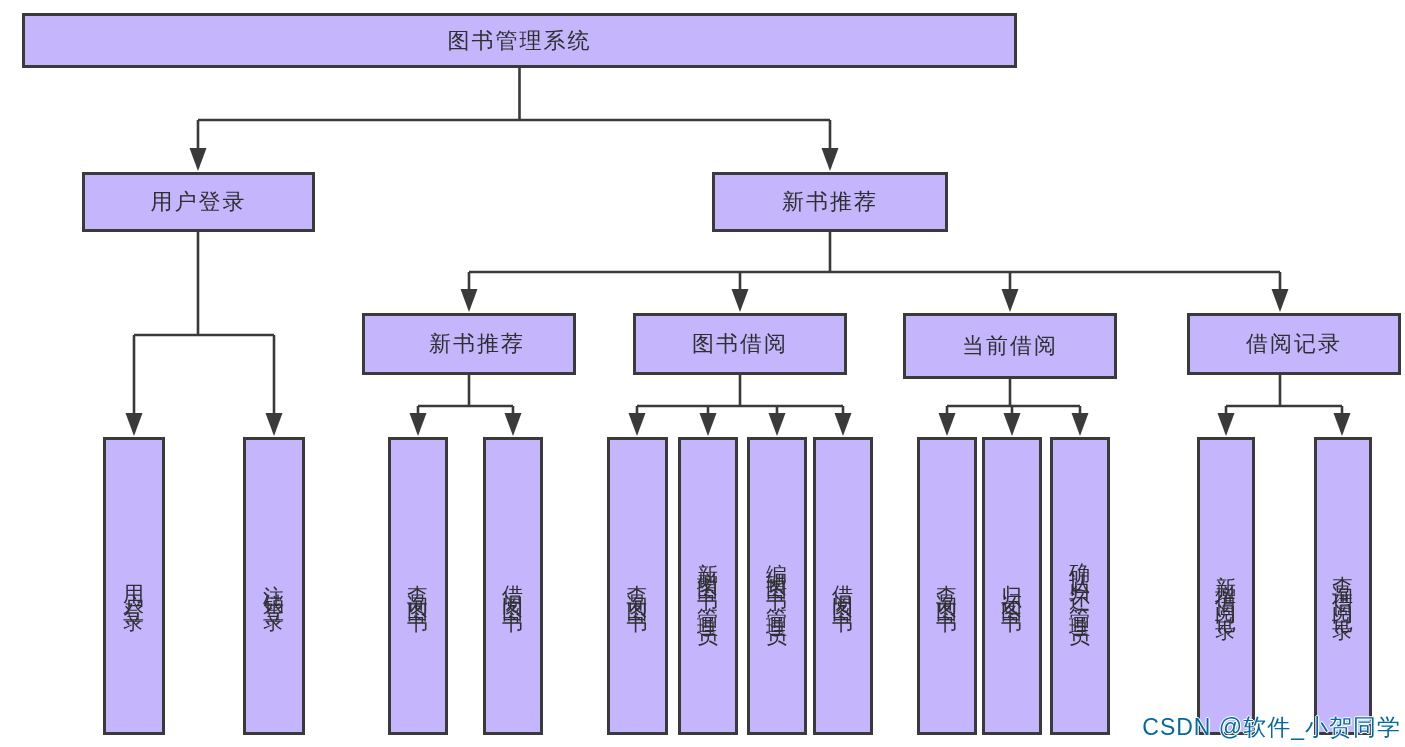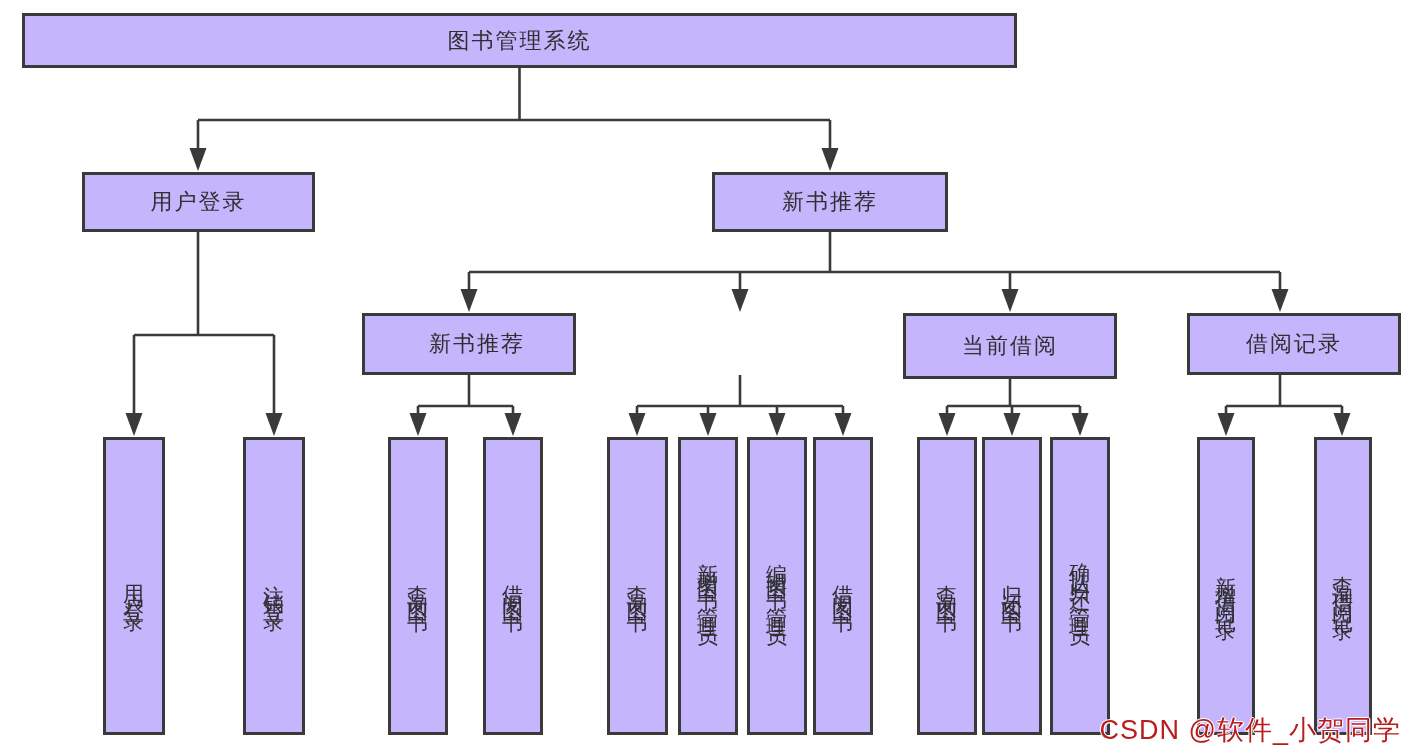--- a/index.html
+++ b/index.html
@@ -41,23 +41,23 @@
     writing-mode: vertical-rl;
     text-orientation: mixed;
     font-size: 21px;
     letter-spacing: 9px;
     line-height: 1;
   }
   .watermark {
     position: absolute;
     right: 4px;
     top: 712px;
-    font-size: 27px;
+    font-size: 23px;
     letter-spacing: 1px;
-    color: #b91c1c;
+    color: #0369a1;
     text-shadow: 1px 0 0 #ffffff, -1px 0 0 #ffffff, 0 1px 0 #ffffff, 0 -1px 0 #ffffff, 1px 1px 1px #ffffff;
     z-index: 5;
     white-space: nowrap;
   }
 </style>
 </head>
 <body>
 
 <div class="canvas">
 
@@ -103,20 +103,21 @@
       <polygon points="1333.5,413 1350.5,413 1342,436"></polygon>
     </g>
   </svg>
 
   <div class="node hbox" style="left:22px; top:13px; width:995px; height:55px;">图书管理系统</div>
 
   <div class="node hbox" style="left:82px; top:172px; width:233px; height:60px;">用户登录</div>
   <div class="node hbox" style="left:712px; top:172px; width:236px; height:60px;">新书推荐</div>
 
   <div class="node hbox" style="left:362px; top:313px; width:214px; height:62px;padding-left:16px;">新书推荐</div>
+  <div class="node hbox" style="left:633px; top:313px; width:214px; height:62px;">图书借阅</div>
   <div class="node hbox" style="left:903px; top:313px; width:214px; height:66px;">当前借阅</div>
   <div class="node hbox" style="left:1173px; top:313px; width:214px; height:62px;margin-left:14px;">借阅记录</div>
 
   <div class="node vbox" style="left:103px; top:437px; width:62px; height:298px;">用户登录</div>
   <div class="node vbox" style="left:243px; top:437px; width:62px; height:298px;">注销登录</div>
 
   <div class="node vbox" style="left:388px; top:437px; width:60px; height:298px;">查询图书</div>
   <div class="node vbox" style="left:483px; top:437px; width:60px; height:298px;">借阅图书</div>
 
   <div class="node vbox" style="left:607px; top:437px; width:61px; height:298px;">查询图书</div>

